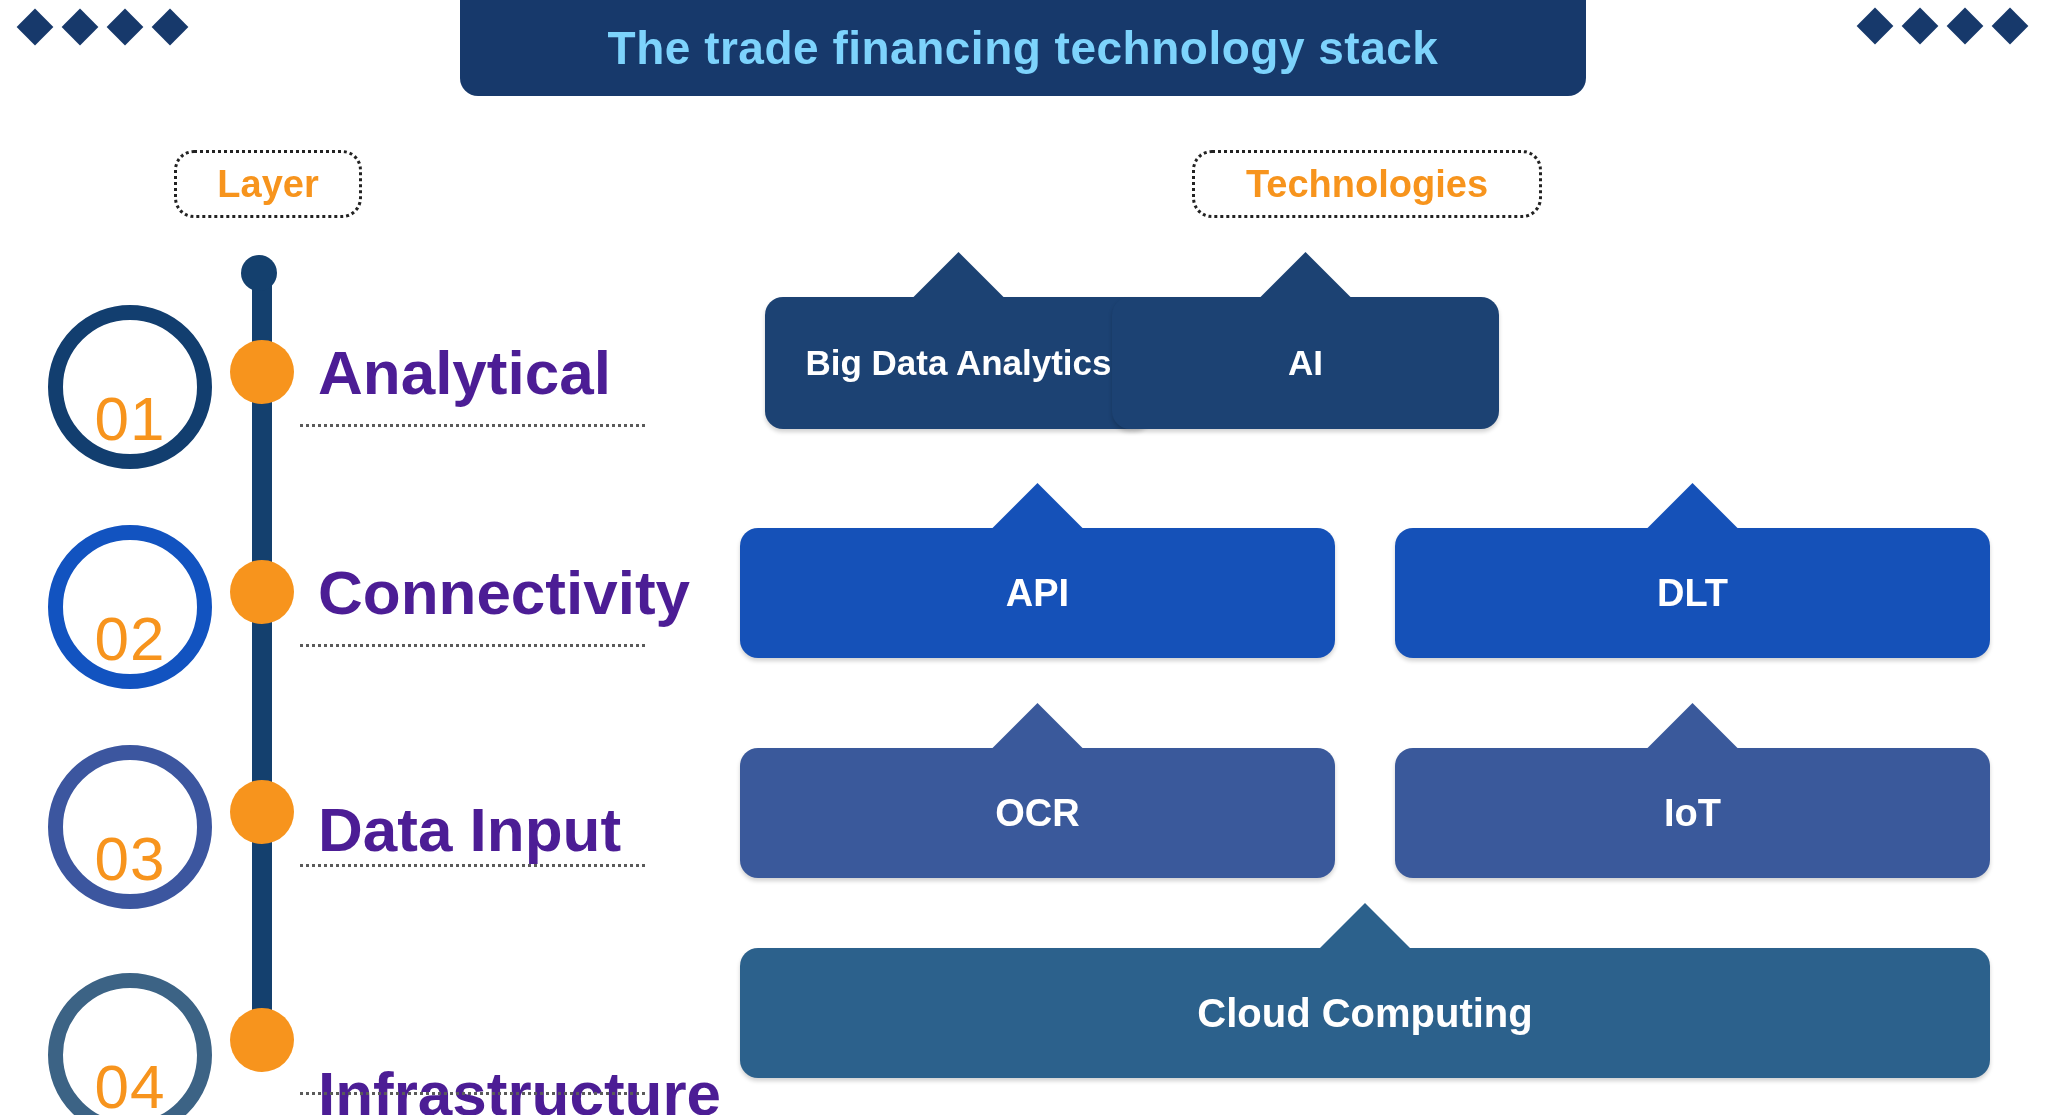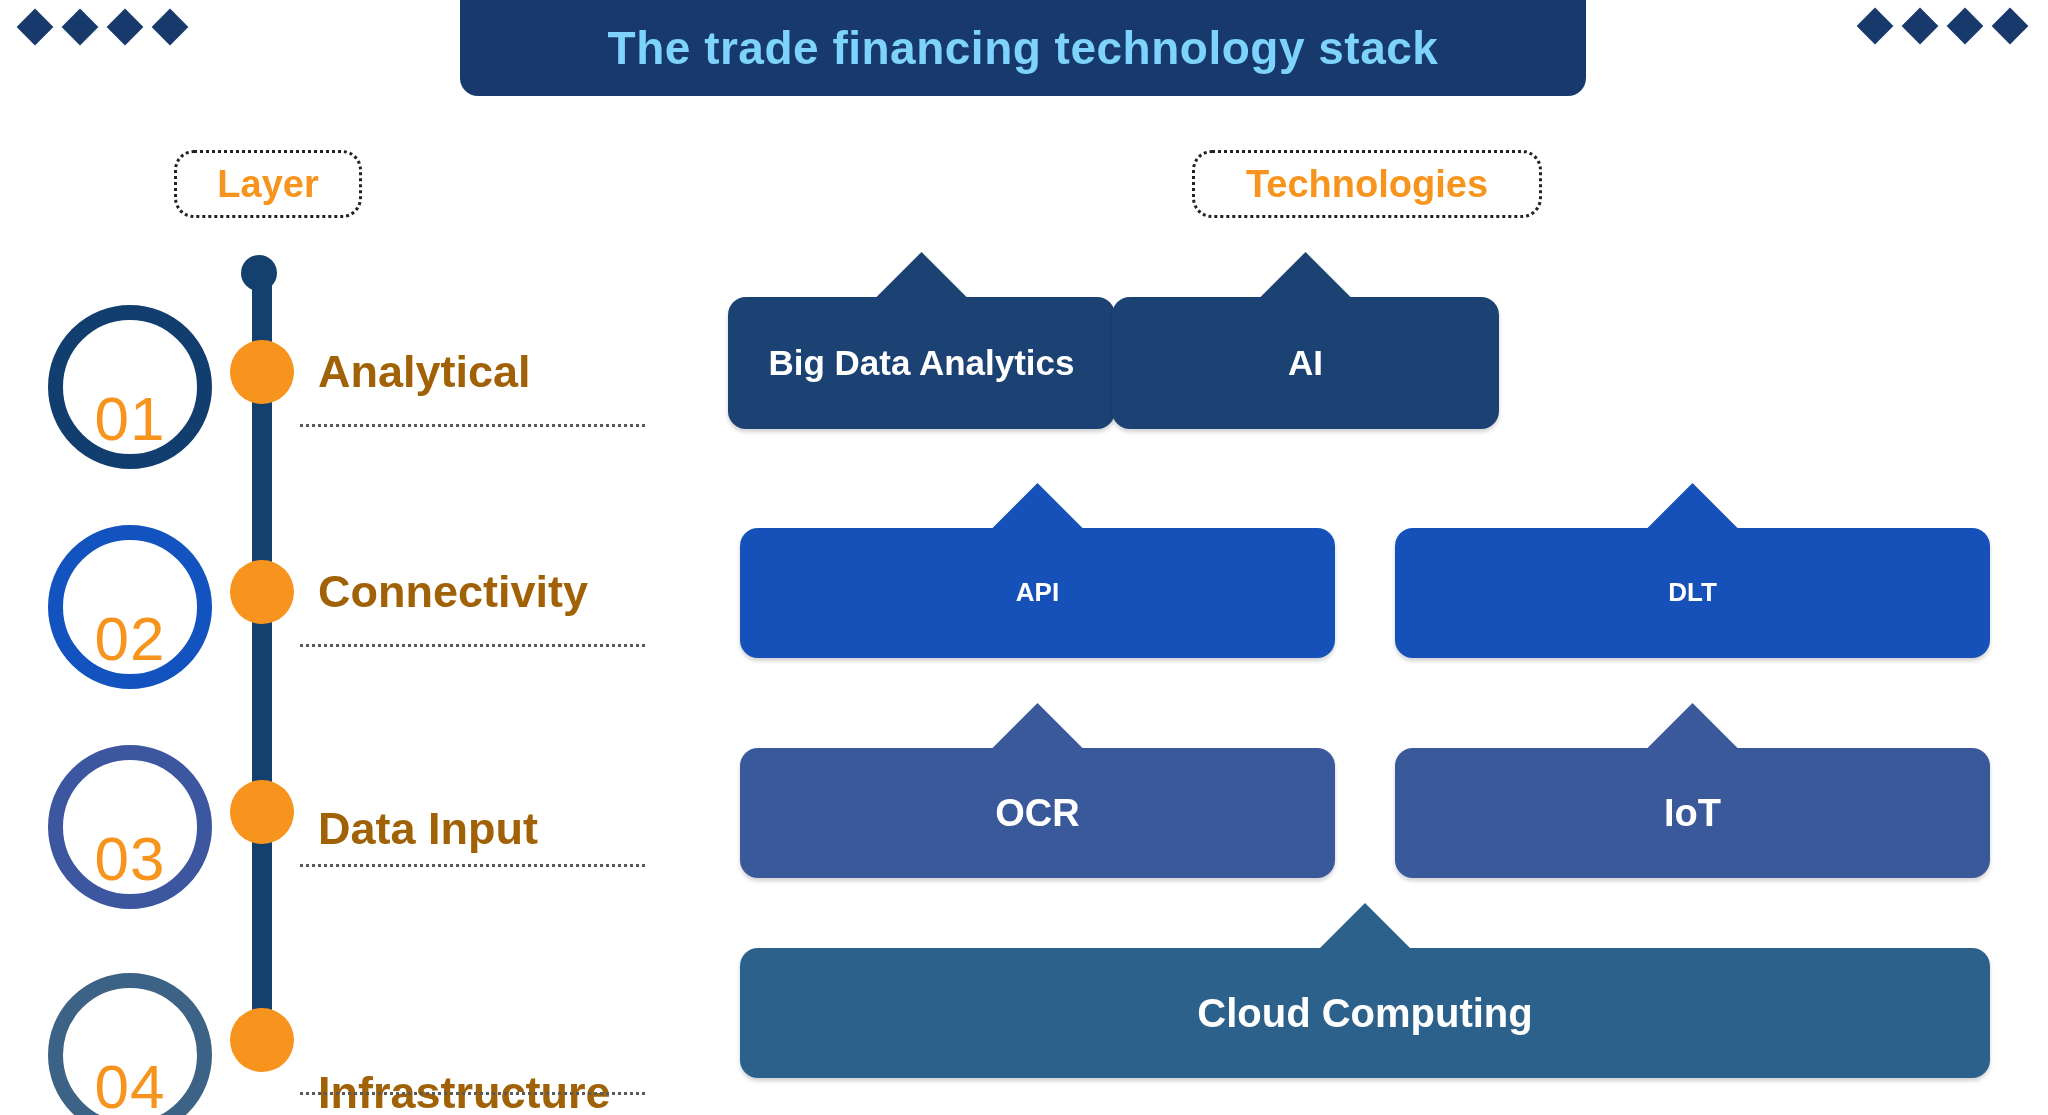--- a/index.html
+++ b/index.html
@@ -40,21 +40,21 @@
     display:flex;align-items:flex-end;justify-content:center;
     color:#F7941D;font-size:62px;font-weight:500;letter-spacing:1px;
   }
   .num-circle.c2{border-color:#1253C0;}
   .num-circle.c3{border-color:#3C569F;}
   .num-circle.c4{border-color:#3C6385;}
   
   .layer-label{
     position:absolute;left:318px;width:380px;height:110px;
     display:flex;align-items:center;
-    color:#a16207;font-size:45px;font-weight:800;white-space:nowrap;
+    color:#4c1d95;font-size:62px;font-weight:800;white-space:nowrap;
   }
   .layer-underline{position:absolute;left:300px;width:345px;height:0;border-top:3px dotted #5a5a5a;}
   
   .tech-box{
     position:absolute;border-radius:18px;
     display:flex;align-items:center;justify-content:center;text-align:center;
     color:#ffffff;font-weight:700;
     box-shadow:0 3px 4px rgba(0,0,0,.18);
   }
   .tech-box .label{padding:0 30px;line-height:1.22;}
@@ -62,22 +62,22 @@
     position:absolute;top:-45px;left:50%;transform:translateX(-50%);
     width:94px;height:47px;
     clip-path:polygon(50% 0,100% 100%,0 100%);
   }
   .navy{background:#1C4273;} .navy .notch{background:#1C4273;}
   .royal{background:#1551B8;} .royal .notch{background:#1551B8;}
   .slate{background:#3A599B;} .slate .notch{background:#3A599B;}
   .steel{background:#2C618C;} .steel .notch{background:#2C618C;}
   
   .r1{top:297px;height:132px;width:387px;font-size:35px;}
-  .r1.b1{left:728px;} .r1.b2{left:1112px;} .r1.b3{left:1603px;}
-  .r2{top:528px;height:130px;width:595px;font-size:26px;}
+  .r1.b1{left:765px;} .r1.b2{left:1112px;} .r1.b3{left:1603px;}
+  .r2{top:528px;height:130px;width:595px;font-size:38px;}
   .r3{top:748px;height:130px;width:595px;font-size:38px;}
   .r2.b1,.r3.b1{left:740px;} .r2.b2,.r3.b2{left:1395px;}
   .r4{top:948px;height:130px;width:1250px;left:740px;font-size:40px;}
 </style>
 </head>
 <body>
 
 <div class="stage">
 
   <div class="diamond-row left">

